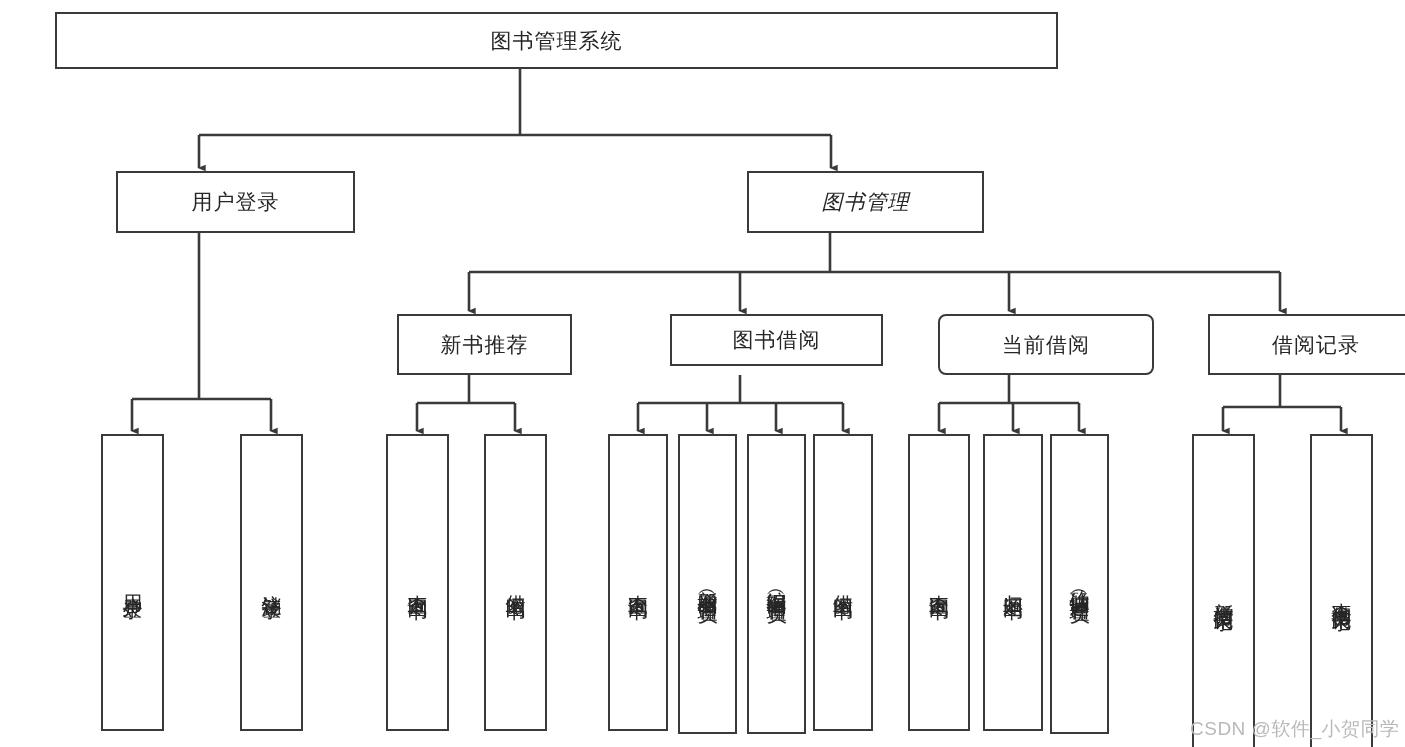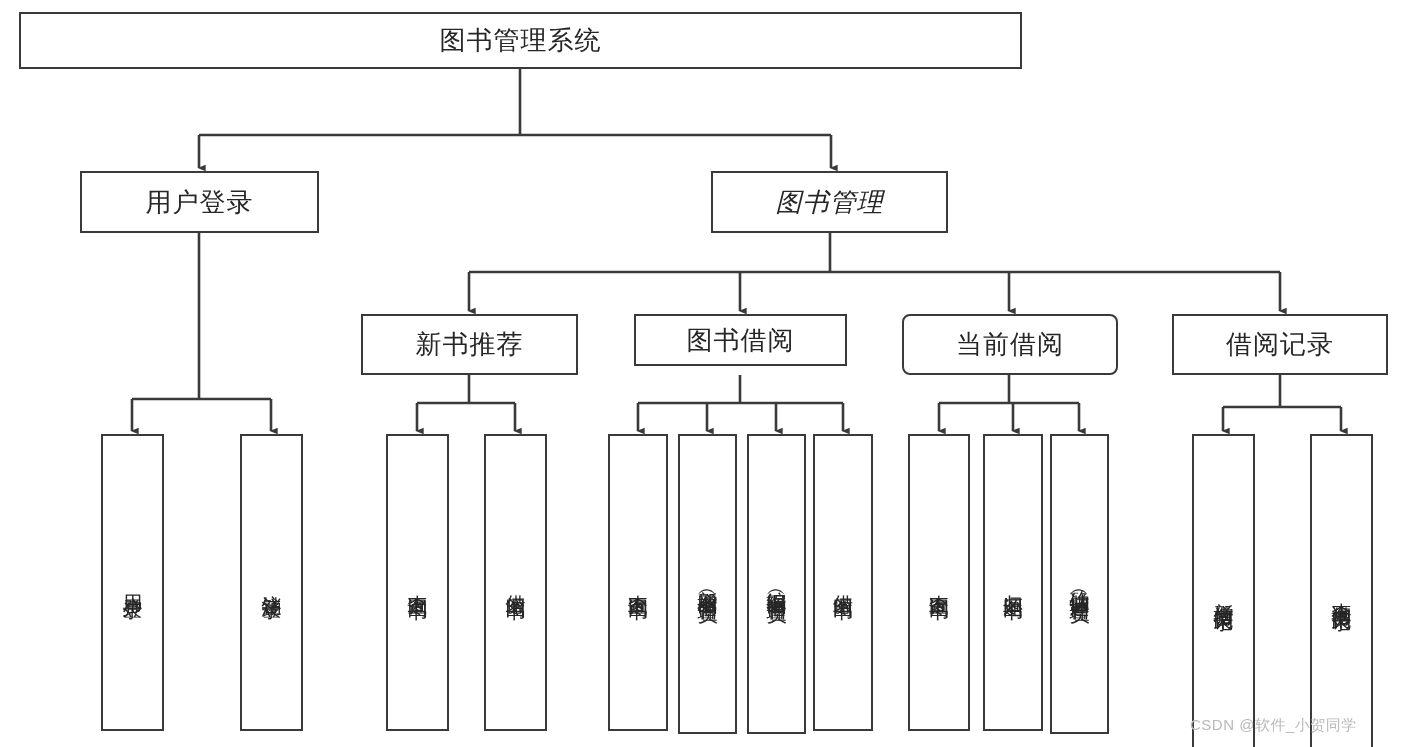--- a/index.html
+++ b/index.html
@@ -28,22 +28,23 @@
     position: absolute;
     box-sizing: border-box;
     background: #ffffff;
     border: 2.5px solid #3a3a3a;
     display: flex;
     align-items: center;
     justify-content: center;
     color: #262626;
   }
   .node.horiz {
-    font-size: 26px;
+    font-size: 21px;
     letter-spacing: 1px;
+    margin-left: 36px;
   }
   .node.vert {
     writing-mode: vertical-rl;
     text-orientation: upright;
     font-size: 20px;
     line-height: 1.05;
     letter-spacing: 2px;
     padding-top: 6px;
     padding-bottom: 6px;
     align-items: center;
@@ -53,21 +54,21 @@
     display: block;
     text-align: center;
     white-space: nowrap;
   }
   .node.vert .label {
     writing-mode: vertical-rl;
     text-orientation: upright;
   }
   .watermark {
     position: absolute;
-    font-size: 15px;
+    font-size: 19px;
     color: #b9b9b9;
     white-space: nowrap;
     letter-spacing: 0.5px;
   }
 </style>
 </head>
 <body>
 
 <div id="canvas">
 
@@ -125,21 +126,21 @@
     <span class="label">图书管理系统</span>
   </div>
 
   <div class="node horiz" style="left: 80px; top: 171px; width: 239px; height: 62px;">
     <span class="label">用户登录</span>
   </div>
   <div class="node horiz" style="left: 711px; top: 171px; width: 237px; height: 62px; font-style: italic;">
     <span class="label">图书管理</span>
   </div>
 
-  <div class="node horiz" style="left: 361px; top: 314px; width: 217px; height: 61px;">
+  <div class="node horiz" style="left: 361px; top: 314px; width: 175px; height: 61px;">
     <span class="label">新书推荐</span>
   </div>
   <div class="node horiz" style="left: 634px; top: 314px; width: 213px; height: 52px; justify-content: center;">
     <span class="label">图书借阅</span>
   </div>
   <div class="node horiz" style="left: 902px; top: 314px; width: 216px; height: 61px; border-radius: 8px;">
     <span class="label">当前借阅</span>
   </div>
   <div class="node horiz" style="left: 1172px; top: 314px; width: 216px; height: 61px;">
     <span class="label">借阅记录</span>

